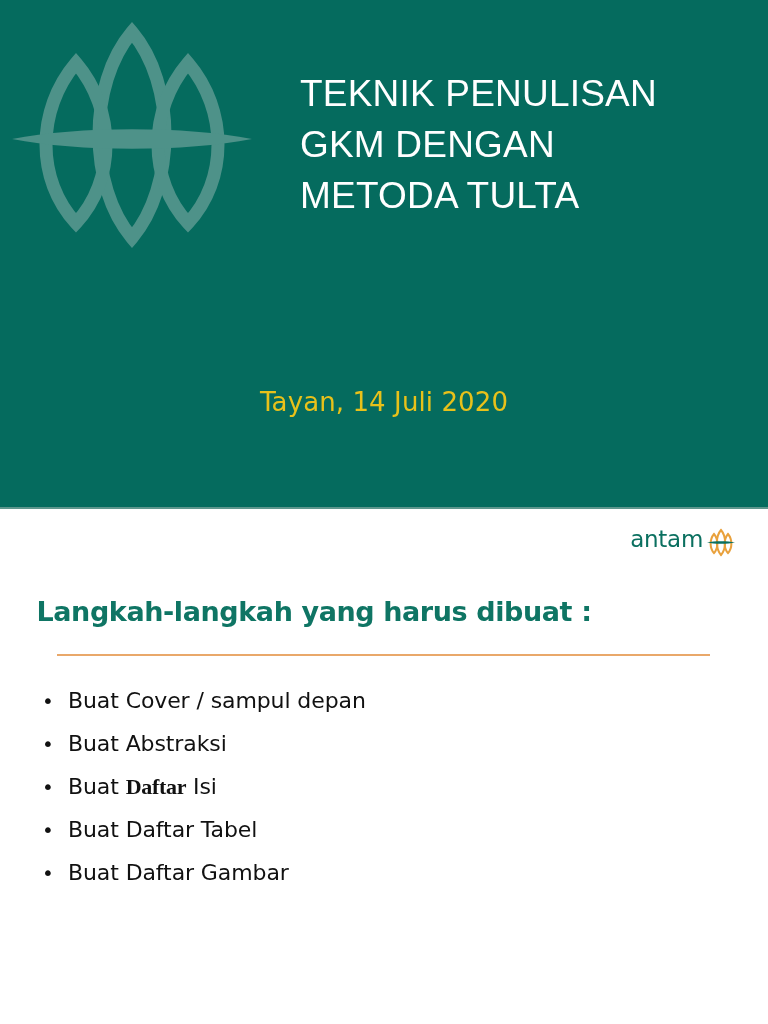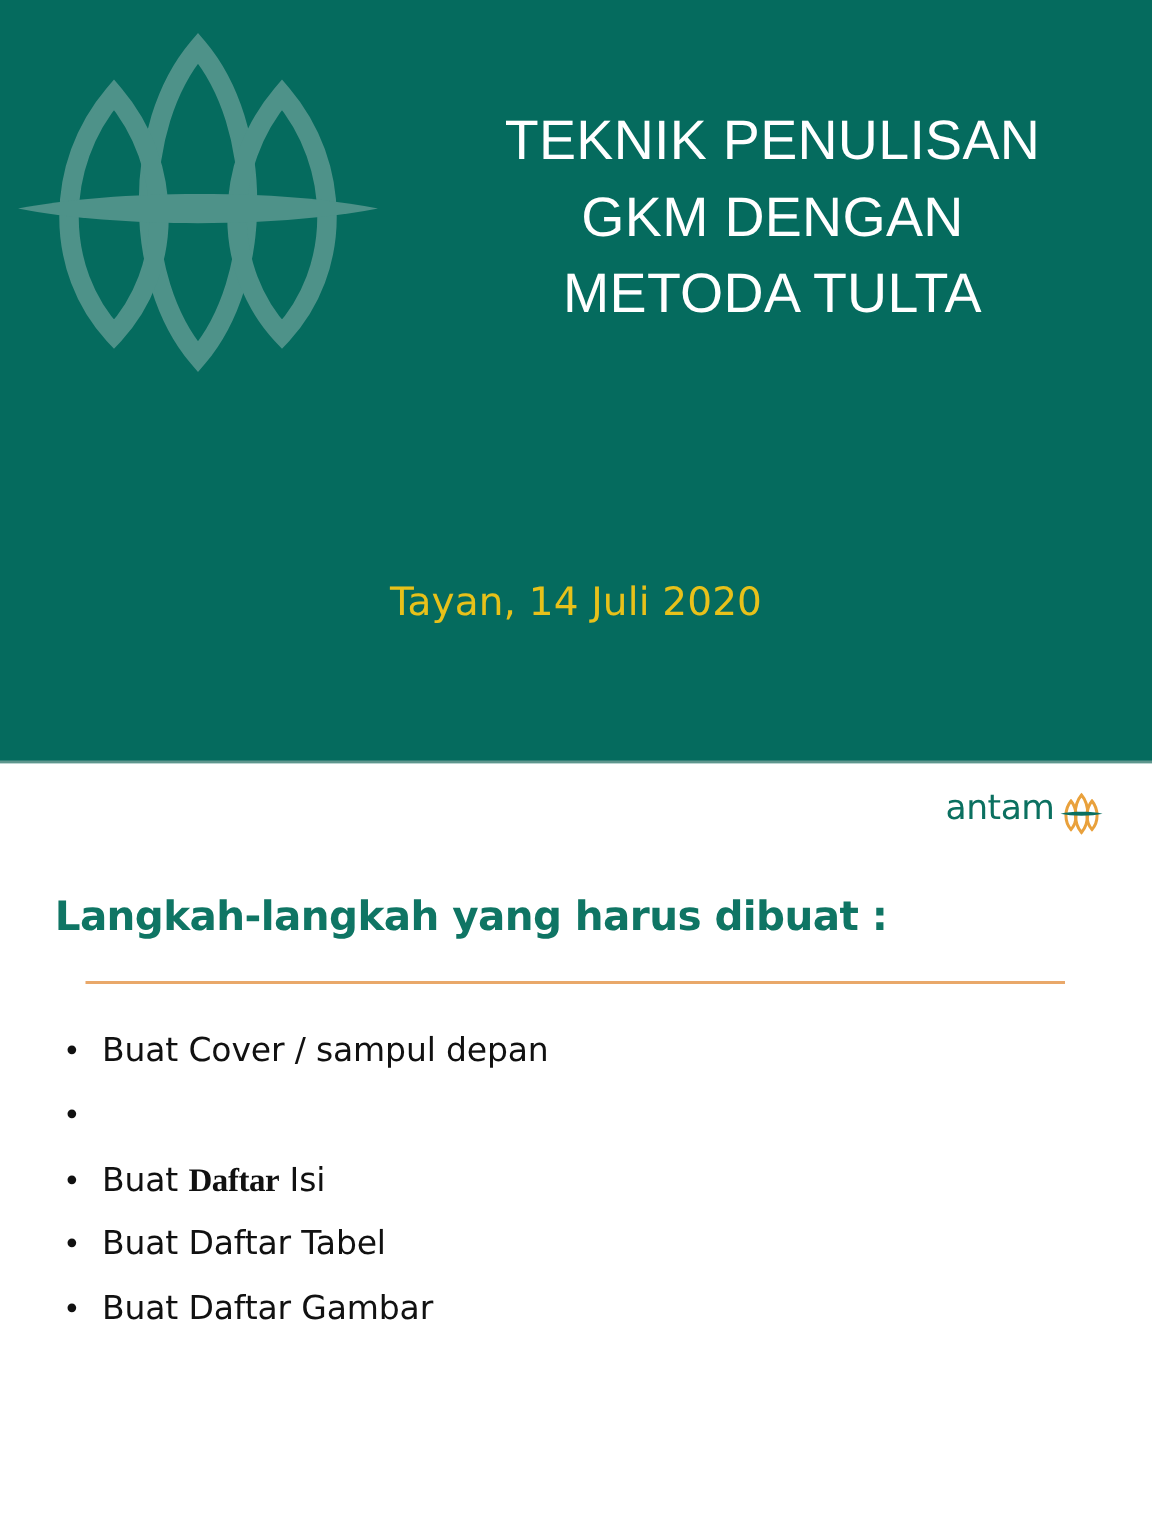--- a/index.html
+++ b/index.html
@@ -44,21 +44,21 @@
     height: 235px;
   }
   .watermark svg { display: block; }
 
   
   .title-block {
     position: absolute;
     left: 300px;
     top: 68px;
     width: 430px;
-    text-align: center;
+    text-align: left;
   }
   .title-line {
     color: #FFFFFF;
     font-family: "Liberation Sans", sans-serif;
     font-size: 37px;
     line-height: 51px;
     letter-spacing: 0.2px;
     white-space: nowrap;
     font-weight: 400;
   }
@@ -221,20 +221,21 @@
   <div class="content-heading">Langkah-langkah yang harus dibuat :</div>
   <div class="heading-rule"></div>
 
   <ul class="bullet-list">
     <li class="bullet-item">
       <span class="bullet-dot">•</span>
       <span class="bullet-text">Buat Cover / sampul depan</span>
     </li>
     <li class="bullet-item">
       <span class="bullet-dot">•</span>
+      <span class="bullet-text">Buat Abstraksi</span>
     </li>
     <li class="bullet-item">
       <span class="bullet-dot">•</span>
       <span class="bullet-text">Buat <em>Daftar</em> Isi</span>
     </li>
     <li class="bullet-item">
       <span class="bullet-dot">•</span>
       <span class="bullet-text">Buat Daftar Tabel</span>
     </li>
     <li class="bullet-item">

